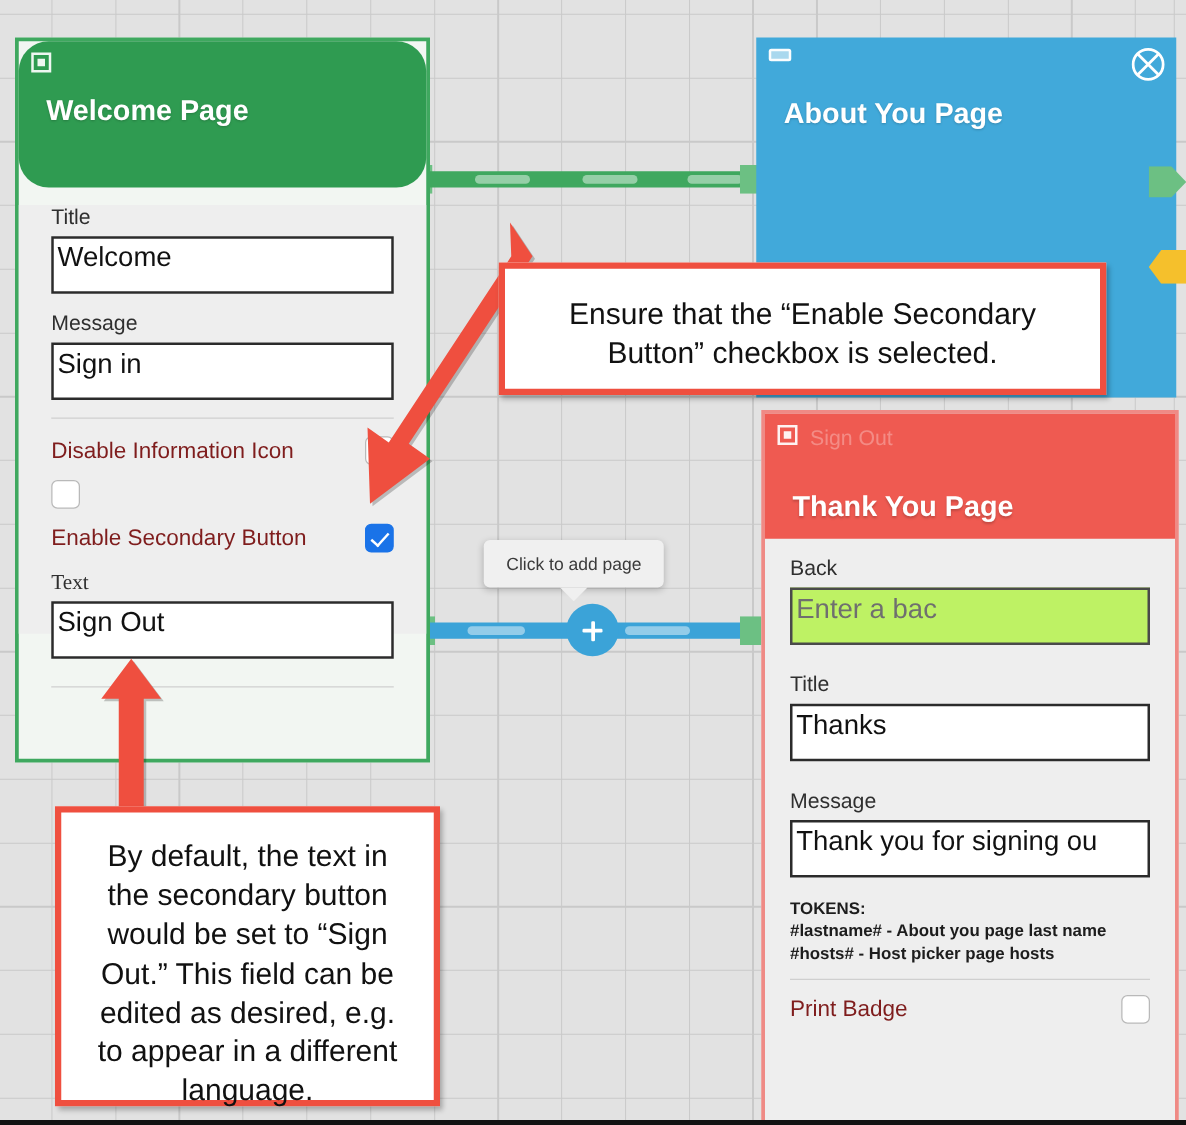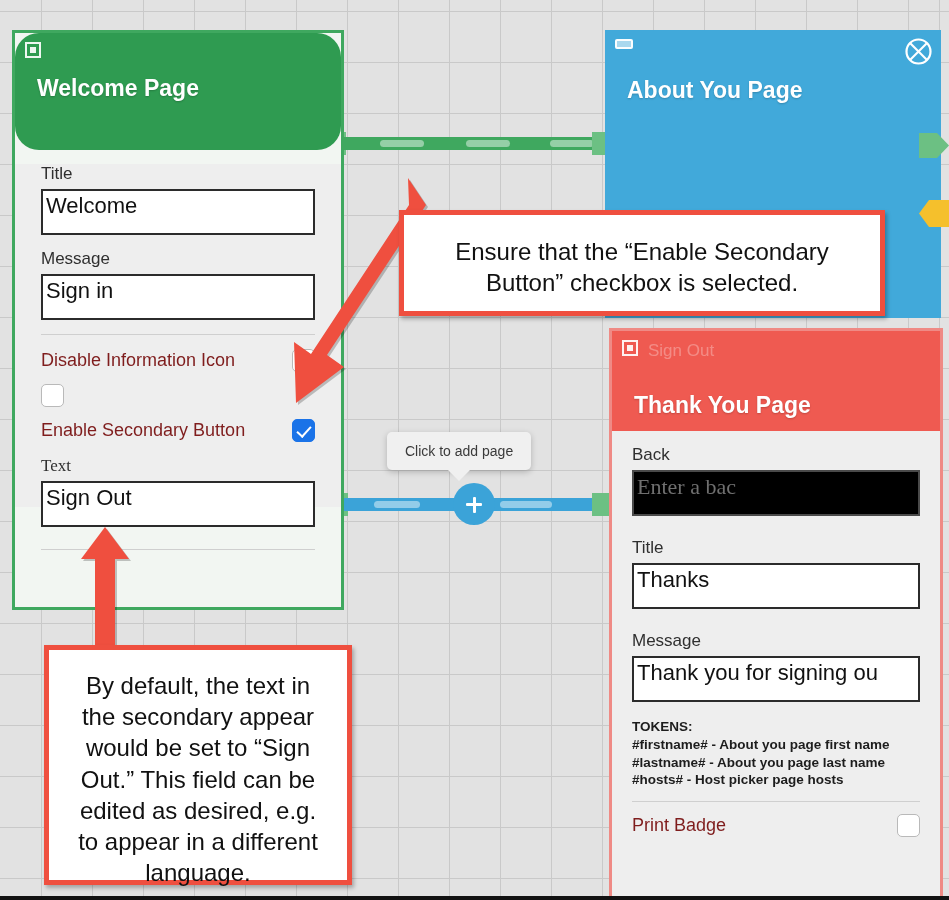--- a/index.html
+++ b/index.html
@@ -102,24 +102,23 @@
     background: #ffffff;
     border: 2px solid #2b2b2b;
     font-size: 22px;
     color: #111;
     line-height: 30px;
     padding: 0 3px;
     overflow: hidden;
     white-space: nowrap;
   }
   .text-input.disabled {
-    background: #000000;
+    background: #bef264;
     color: #6f6f6f;
     border-color: #4a4a4a;
-    font-family: Liberation Serif, serif;
   }
   .divider {
     height: 1px;
     background: #cfcfcf;
     margin: 14px 0 8px 0;
   }
   .opt-row {
     display: flex;
     align-items: center;
     justify-content: space-between;
@@ -422,21 +421,20 @@
       </div>
 
       <div class="field-label" style="margin-top:22px;">Title</div>
       <div class="text-input">Thanks</div>
 
       <div class="field-label" style="margin-top:22px;">Message</div>
       <div class="text-input">Thank you for signing ou</div>
 
       <div class="tokens">
         <div>TOKENS:</div>
-        <div>#firstname# - About you page first name</div>
         <div>#lastname# - About you page last name</div>
         <div>#hosts# - Host picker page hosts</div>
       </div>
 
       <div class="divider" style="margin:12px 0 6px 0;"></div>
 
       <div class="opt-row">
         <span class="opt-label">Print Badge</span>
         <span class="cbx"></span>
       </div>
@@ -457,21 +455,21 @@
     <path d="M39 2 L63 34 L49 34 L49 150 L29 150 L29 34 L15 34 Z" fill="#ef4f3f"></path>
   </svg>
 
   <div class="callout" id="callout-top">
     <div>Ensure that the “Enable Secondary</div>
     <div>Button” checkbox is selected.</div>
   </div>
 
   <div class="callout" id="callout-bottom">
     <div>By default, the text in</div>
-    <div>the secondary appear</div>
+    <div>the secondary button</div>
     <div>would be set to “Sign</div>
     <div>Out.” This field can be</div>
     <div>edited as desired, e.g.</div>
     <div>to appear in a different</div>
     <div>language.</div>
   </div>
 
 </div>
 
 </body></html>

